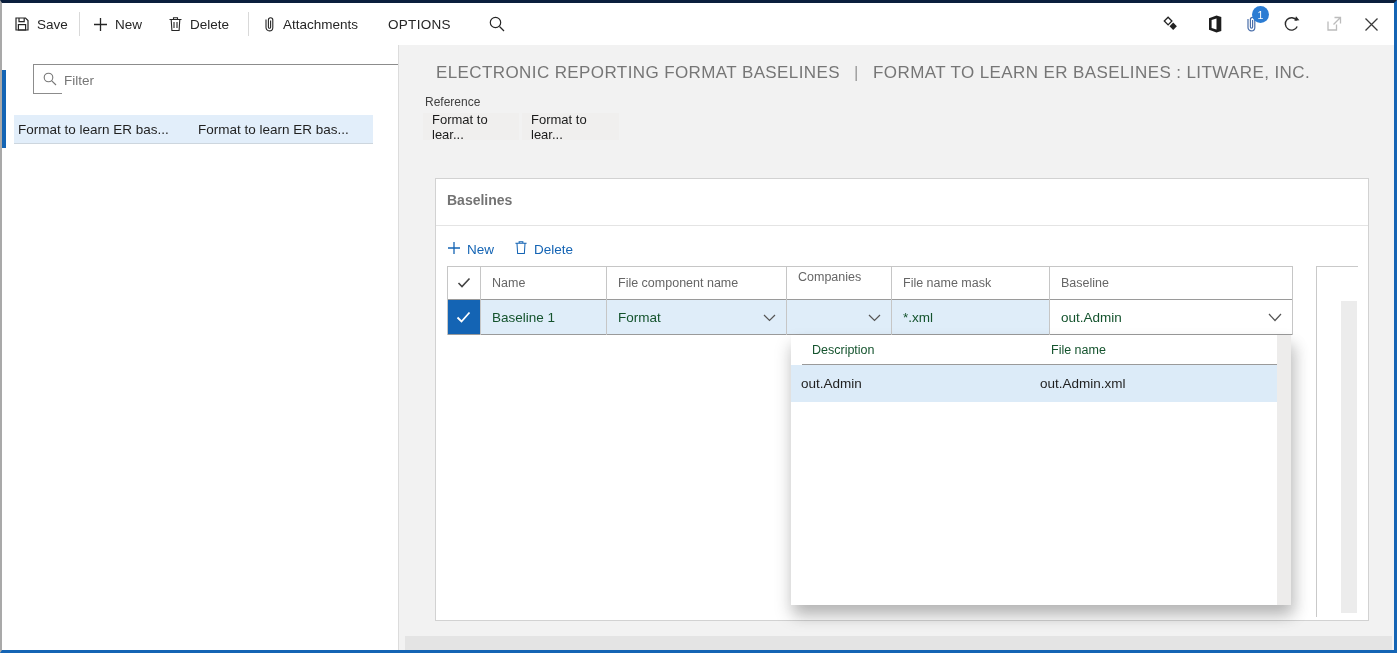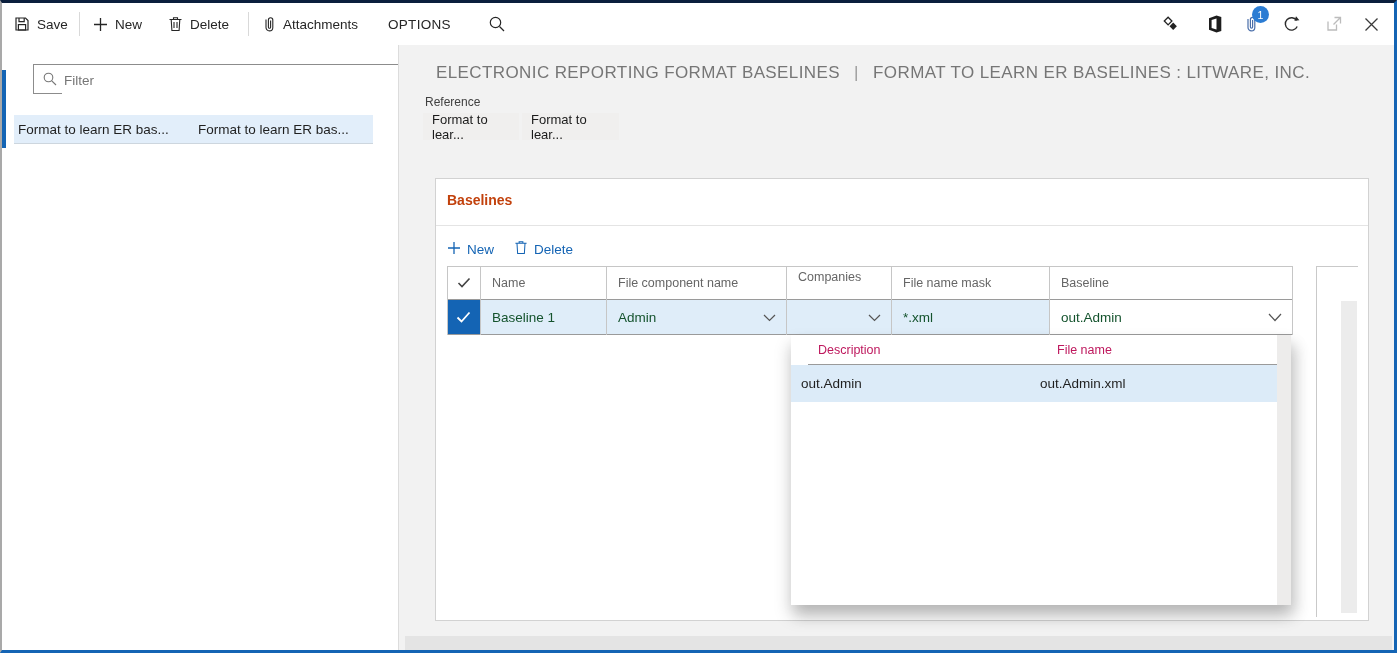--- a/index.html
+++ b/index.html
@@ -35,39 +35,39 @@
   .grip span{width:3px;height:3px;background:#6a7f94;display:block;}
   
   .main-bg{position:absolute;left:397px;top:42px;right:0;bottom:0;background:#f2f2f2;}
   .breadcrumb{position:absolute;left:434px;top:60px;font-size:17px;letter-spacing:.4px;color:#767676;white-space:nowrap;}
   .breadcrumb .sep{margin:0 9px;color:#9a9a9a;}
   .ref-label{position:absolute;left:423px;top:92px;font-size:12px;color:#404040;}
   .ref-chip{position:absolute;top:110px;height:27px;background:#f0efee;display:flex;align-items:center;
     padding:0 9px;font-size:13px;color:#1b1b1b;box-sizing:border-box;cursor:default;}
   
   .card{position:absolute;left:433px;top:175px;width:934px;height:443px;background:#fff;border:1px solid #d2d2d2;box-sizing:border-box;}
-  .card-title{position:absolute;left:445px;top:189px;font-size:14px;font-weight:bold;color:#c2410c;}
+  .card-title{position:absolute;left:445px;top:189px;font-size:14px;font-weight:bold;color:#737373;}
   .card-divider{position:absolute;left:434px;top:222px;width:932px;height:1px;background:#e4e4e4;}
   .card-btn{position:absolute;top:232px;height:28px;display:flex;align-items:center;gap:6px;
     font-size:13.5px;color:#1464b4;cursor:pointer;}
   
   .cell{position:absolute;box-sizing:border-box;display:flex;align-items:center;overflow:hidden;white-space:nowrap;}
   .hcell{font-size:12.5px;color:#666;padding-left:12px;background:#fff;}
   .rcell{font-size:13.5px;color:#14532d;padding-left:12px;background:#dfedf9;}
   .gridline{position:absolute;background:#c6c6c6;z-index:2;}
   .chev{position:absolute;top:0;bottom:0;right:10px;display:flex;align-items:center;}
   
   .gscrollbox{position:absolute;left:1314px;top:263px;width:42px;height:351px;background:#fff;
     border-left:1px solid #c9c9c9;border-top:1px solid #c9c9c9;box-sizing:border-box;}
   .gscrolltrack{position:absolute;right:1px;top:34px;width:16px;height:312px;background:#ececec;}
   
   .lookup{position:absolute;left:789px;top:332px;width:500px;height:270px;background:#fff;z-index:10;
     box-shadow:0 10px 16px rgba(0,0,0,.22),6px 10px 14px rgba(0,0,0,.10);}
-  .lk-header{position:absolute;left:17px;top:0;right:14px;height:29px;border-bottom:1px solid #9a9a9a;
-    font-size:12.5px;color:#be185d;}
+  .lk-header{position:absolute;left:11px;top:0;right:14px;height:29px;border-bottom:1px solid #9a9a9a;
+    font-size:12.5px;color:#14532d;}
   .lk-row{position:absolute;left:0;top:30px;right:14px;height:37px;background:#dcebf8;
     font-size:13.5px;color:#1f1f1f;cursor:pointer;}
   .lk-col1{position:absolute;left:10px;top:0;bottom:0;display:flex;align-items:center;}
   .lk-col2{position:absolute;left:249px;top:0;bottom:0;display:flex;align-items:center;}
   .lk-track{position:absolute;right:0;top:0;bottom:0;width:14px;background:#edeceb;}
   
   .hscroll{position:absolute;left:403px;right:2px;top:633px;height:14px;background:#e4e4e4;}
 </style>
 </head>
 <body>
@@ -257,21 +257,21 @@
 
   <div class="cell" style="left:445px;top:297px;width:33px;height:35px;background:#1464b4;justify-content:center">
     <svg width="15" height="13" viewBox="0 0 15 13">
         <path d="M1.5 6.5 L5.5 10.5 L13.5 1.5" fill="none" stroke="#fff" stroke-width="1.8"></path>
       </svg>
   </div>
   <div class="cell rcell" style="left:478px;top:297px;width:126px;height:35px">
     <span>Baseline 1</span>
   </div>
   <div class="cell rcell" style="left:604px;top:297px;width:180px;height:35px">
-    <span>Admin</span>
+    <span>Format</span>
     <span class="chev">
       <svg width="13" height="8" viewBox="0 0 13 8">
           <path d="M1 1 L6.5 6.5 L12 1" fill="none" stroke="#555" stroke-width="1.2"></path>
         </svg>
     </span>
   </div>
   <div class="cell rcell" style="left:784px;top:297px;width:105px;height:35px">
     <span></span>
     <span class="chev">
       <svg width="13" height="8" viewBox="0 0 13 8">

